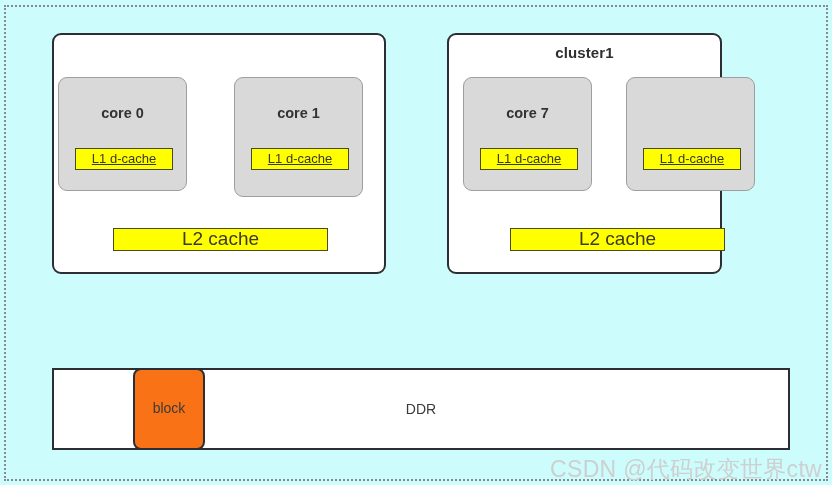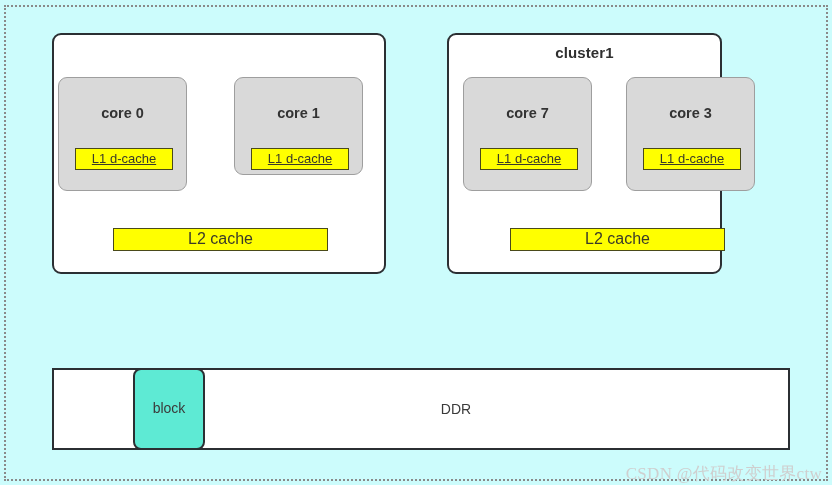--- a/index.html
+++ b/index.html
@@ -65,21 +65,21 @@
     left: 0;
     width: 100%;
     text-align: center;
     font-size: 14.5px;
     font-weight: bold;
     color: #333333;
   }
 
   
   #core-0 { left: 4px;  top: 42px; width: 129px; height: 114px; }
-  #core-1 { left: 180px; top: 42px; width: 129px; height: 98px; }
+  #core-1 { left: 180px; top: 42px; width: 129px; height: 120px; }
   
   #core-2 { left: 14px;  top: 42px; width: 129px; height: 114px; }
   #core-3 { left: 177px; top: 42px; width: 129px; height: 114px; }
 
   
   .cache {
     position: absolute;
     background: #ffff00;
     border: 1.5px solid #4a4a1a;
     box-sizing: border-box;
@@ -92,21 +92,21 @@
     left: 16px;
     top: 70px;
     width: 98px;
     height: 22px;
     line-height: 19px;
     text-decoration: underline;
   }
   .l2 {
     height: 23px;
     line-height: 20px;
-    font-size: 16px;
+    font-size: 19px;
   }
   #l2-0 { left: 59px; top: 193px; width: 215px; }
   #l2-1 { left: 61px; top: 193px; width: 215px; }
 
   
   #ddr-box {
     position: absolute;
     left: 52px;
     top: 368px;
     width: 738px;
@@ -116,53 +116,52 @@
     box-sizing: border-box;
   }
   #ddr-label {
     position: absolute;
     left: 0;
     top: 31px;
     width: 100%;
     text-align: center;
     font-size: 14px;
     color: #3a3a3a;
-    padding-left: 35px;
   }
   #block-box {
     position: absolute;
     left: 79px;
     top: -2px;
     width: 72px;
     height: 82px;
-    background: #5eead4;
+    background: #f97316;
     border: 2.5px solid #2b2f33;
     border-radius: 8px;
     box-sizing: border-box;
   }
   #block-label {
     position: absolute;
     left: 0;
     top: 30px;
     width: 100%;
     text-align: center;
     font-size: 14px;
     color: #3a3a3a;
   }
 
   
   #watermark {
     position: absolute;
     right: 10px;
     bottom: 0px;
-    font-size: 17px;
+    font-size: 23px;
     color: #cfcfcf;
     white-space: nowrap;
     letter-spacing: .3px;
-    font-family: Liberation Serif, serif;
+    font-family: Liberation Sans, sans-serif;
   }
 </style>
 </head>
 <body>
 
 <div id="canvas">
 
   <div id="outer-frame"></div>
 
   <div class="cluster" id="cluster-0">
@@ -182,21 +181,20 @@
 
   <div class="cluster" id="cluster-1">
     <div class="cluster-title">cluster1</div>
 
     <div class="core" id="core-2">
       <div class="core-title">core 7</div>
       <div class="cache l1">L1 d-cache</div>
     </div>
 
     <div class="core" id="core-3">
-      <div class="core-title">core 3</div>
       <div class="cache l1">L1 d-cache</div>
     </div>
 
     <div class="cache l2" id="l2-1">L2 cache</div>
   </div>
 
   <div id="ddr-box">
     <div id="ddr-label">DDR</div>
     <div id="block-box">
       <div id="block-label">block</div>

